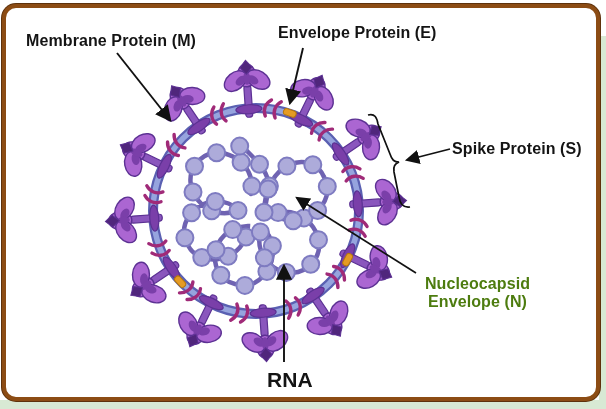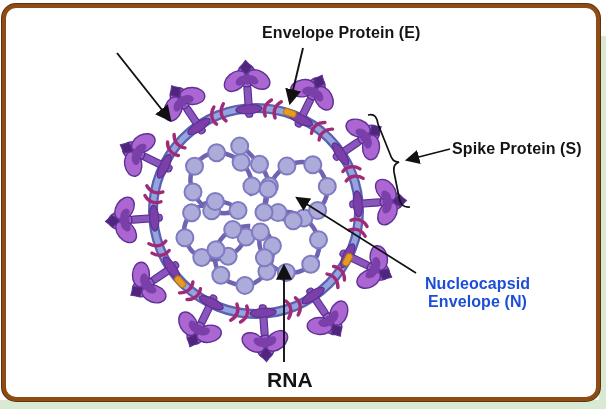--- a/index.html
+++ b/index.html
@@ -17,21 +17,21 @@
     border:4px solid #8c4c14;border-radius:14px;
     box-shadow:0 0 0 1px #5e320c;
   }
   svg.canvas{position:absolute;left:0;top:0;width:606px;height:409px;}
   .ann{stroke:#111111;fill:none;}
   .label{
     position:absolute;font-weight:bold;font-size:16px;color:#141414;
     white-space:nowrap;line-height:17px;letter-spacing:0.1px;
   }
   .label-membrane{left:26px;top:32px;}
-  .label-envelope{left:262px;top:24px;}
+  .label-envelope{left:278px;top:24px;}
   .label-spike{left:452px;top:140px;}
   .label-nucleocapsid{left:405px;top:275px;width:145px;text-align:center;line-height:18px;white-space:normal;}
   .label-rna{left:267px;top:371px;font-size:21px;}
 </style>
 </head>
 <body>
 
 <div class="stage">
 
   <div class="strip-bottom" style="background: rgb(216, 233, 212);"></div>
@@ -280,20 +280,21 @@
     <g id="annotations">
       <path class="ann" stroke-width="1.9" d="M117,53 L170,120" marker-end="url(#ah)" stroke="#111111"></path>
       <path class="ann" stroke-width="1.9" d="M303,48 L290,103" marker-end="url(#ah)" stroke="#111111"></path>
       <path class="ann" stroke-width="1.7" d="M450,149 L407,160" marker-end="url(#ah)" stroke="#111111"></path>
       <path class="ann" stroke-width="1.7" d="M416,273 L297,198" marker-end="url(#ah)" stroke="#111111"></path>
       <path class="ann" stroke-width="1.9" d="M284,362 L284,266" marker-end="url(#ah)" stroke="#111111"></path>
       <path class="ann" stroke-width="1.7" d="M 368,115 C 375,113 377,118 378,124 L 390,154 C 392,160 394,162 399,162 C 395,164 393,166 394,172 L 399,197 C 400,204 403,208 410,207" stroke="#111111"></path>
     </g>
   </svg>
 
+  <div class="label label-membrane" style="color: rgb(20, 20, 20);">Membrane Protein (M)</div>
   <div class="label label-envelope" style="color: rgb(20, 20, 20);">Envelope Protein (E)</div>
   <div class="label label-spike" style="color: rgb(20, 20, 20);">Spike Protein (S)</div>
-  <div class="label label-nucleocapsid" style="color: #1d4ed8; text-align: center;">
+  <div class="label label-nucleocapsid" style="color: #4d7c0f; text-align: center;">
     <div>Nucleocapsid</div>
     <div>Envelope (N)</div>
   </div>
   <div class="label label-rna" style="color: rgb(20, 20, 20);">RNA</div>
 </div>
 
 </body></html>

